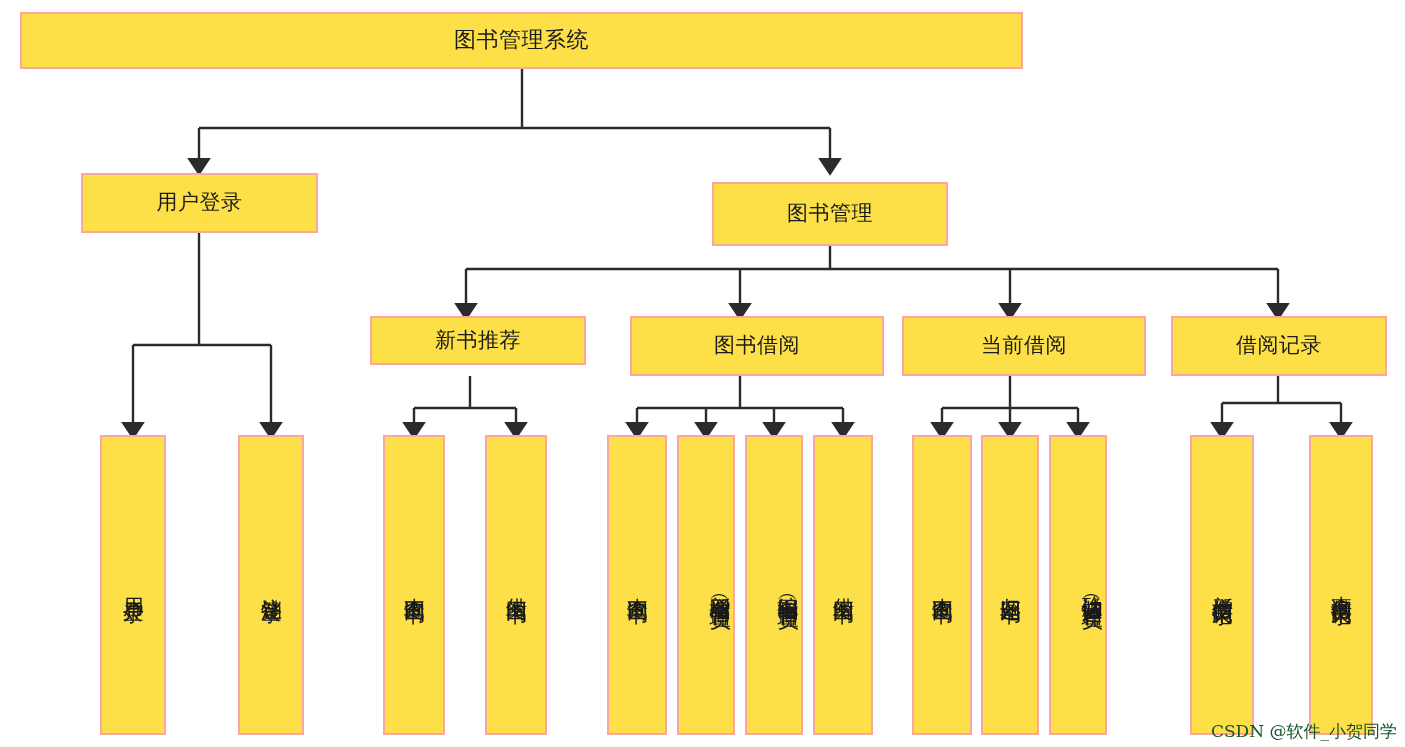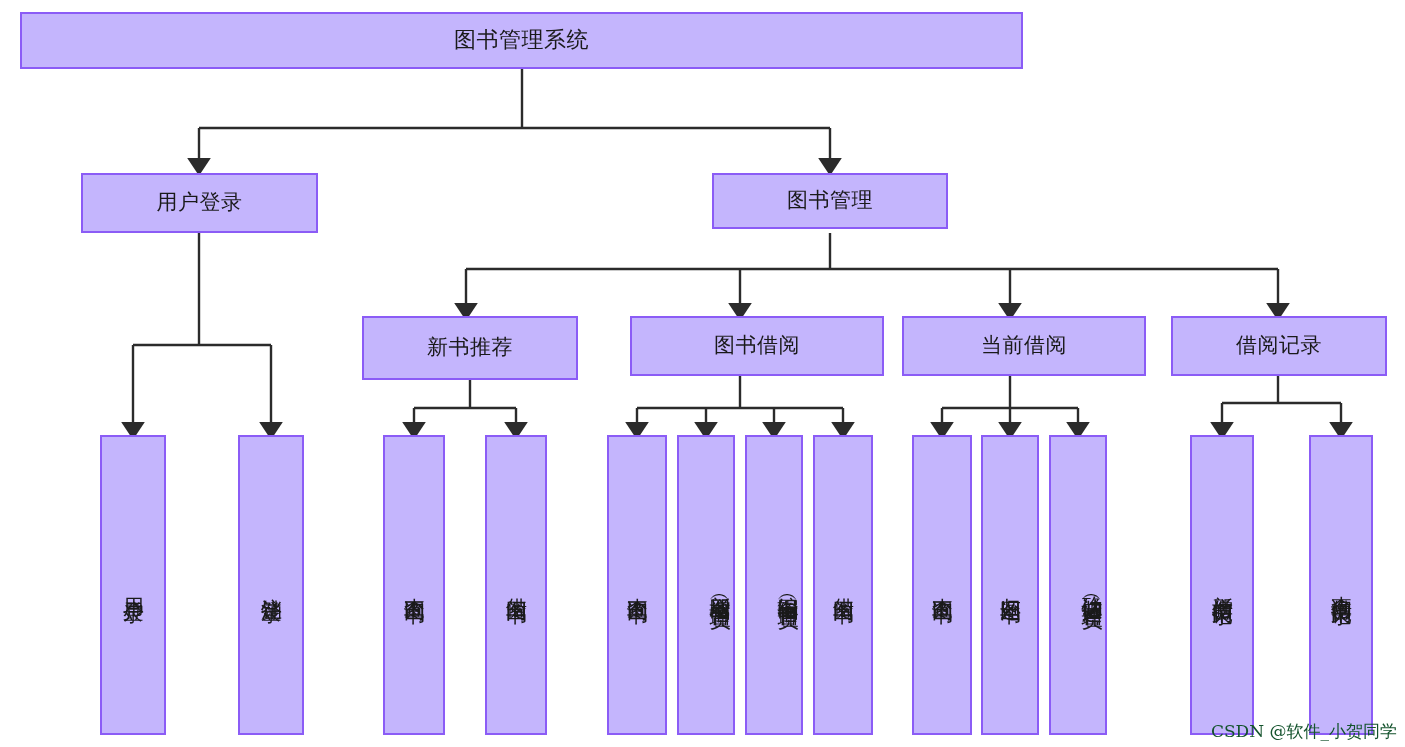--- a/index.html
+++ b/index.html
@@ -22,22 +22,22 @@
     position: absolute;
     left: 0;
     top: 0;
     width: 1405px;
     height: 747px;
     pointer-events: none;
   }
   .node {
     position: absolute;
     box-sizing: border-box;
-    background: #c4b5fd;
-    border: 2px solid #8b5cf6;
+    background: #fde047;
+    border: 2px solid #fca5a5;
     display: flex;
     align-items: center;
     justify-content: center;
     color: #1a1a1a;
     z-index: 2;
   }
   .node-h {
     font-size: 21px;
     line-height: 1.2;
     letter-spacing: 0.5px;
@@ -128,25 +128,25 @@
   </svg>
 
   <div class="node node-h node-root" style="left:20px; top:12px; width:1003px; height:57px;">
     <span>图书管理系统</span>
   </div>
 
   <div class="node node-h" style="left:81px; top:173px; width:237px; height:60px;">
     <span>用户登录</span>
   </div>
 
-  <div class="node node-h" style="left:712px; top:173px; width:236px; height:56px;justify-content:center;">
+  <div class="node node-h" style="left:712px; top:182px; width:236px; height:64px;justify-content:center;">
     <span>图书管理</span>
   </div>
 
-  <div class="node node-h" style="left:362px; top:316px; width:216px; height:64px;">
+  <div class="node node-h" style="left:370px; top:316px; width:216px; height:49px;">
     <span>新书推荐</span>
   </div>
 
   <div class="node node-h" style="left:630px; top:316px; width:254px; height:60px;">
     <span>图书借阅</span>
   </div>
 
   <div class="node node-h" style="left:902px; top:316px; width:244px; height:60px;">
     <span>当前借阅</span>
   </div>

